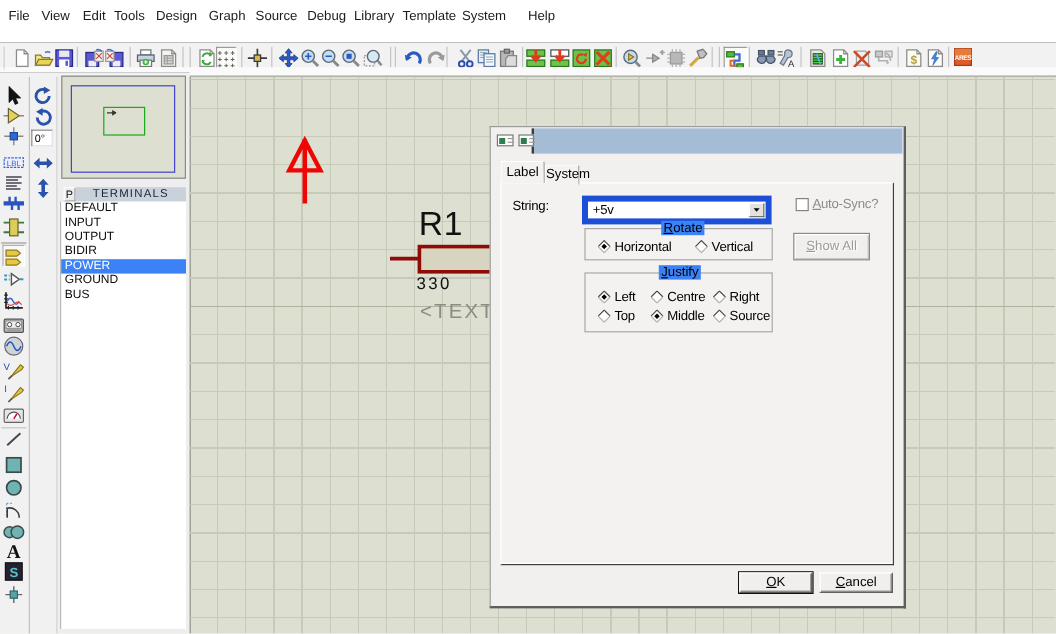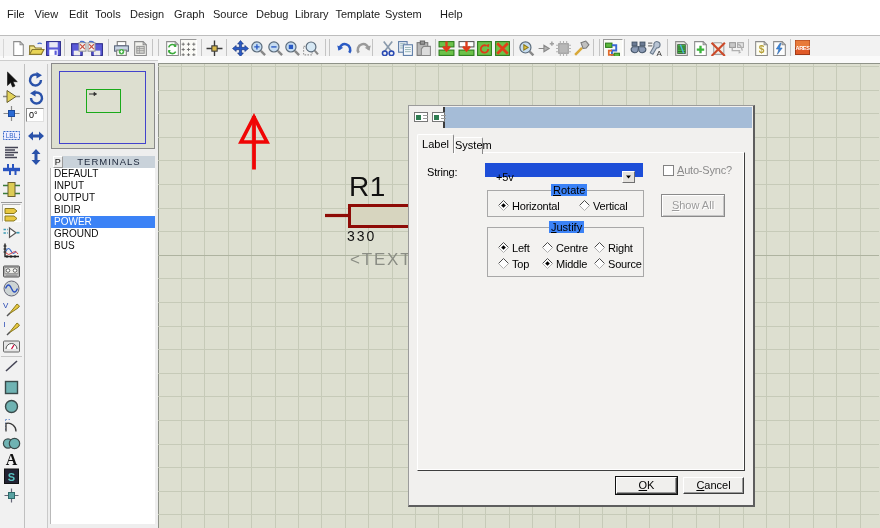--- a/index.html
+++ b/index.html
@@ -39,21 +39,21 @@
 #dlg-title{position:absolute;left:35px;top:1px;width:308px;height:21px;background:#a5bcd7}
 #dlg-title-txt{position:absolute;left:35px;top:4px;width:308px;text-align:center;font-size:12.5px;font-weight:bold;color:#000}
 .dlg-ico{position:absolute;top:6px;width:13.5px;height:10px;border:1px solid #777;background:#fff}
 #tab1{position:absolute;left:8px;top:28px;width:37px;height:19px;background:#f3f2f0;border:1px solid #888;border-bottom:none;border-top-color:#fff;border-left-color:#fff;border-radius:2px 2px 0 0;font-size:11px;text-align:center;line-height:18px;color:#000;z-index:2}
 #tab2{position:absolute;left:45px;top:31px;width:29px;height:17px;background:#f3f2f0;border:1px solid #888;border-bottom:none;border-top-color:#fff;border-left-color:#fff;border-radius:2px 2px 0 0;font-size:11px;text-align:center;line-height:15px;color:#000;z-index:2}
 #page{position:absolute;left:8px;top:46px;width:328px;height:319px;background:#f3f2f0;border-top:1px solid #fff;border-left:1px solid #fff;border-right:1px solid #3e3e3e;border-bottom:1px solid #3e3e3e;box-shadow:inset -1px -1px 0 #fff}
 .dt{position:absolute;font-size:11px;color:#000;white-space:nowrap;letter-spacing:-0.2px}
 .gray{color:#8b8b8b}
 .grp{position:absolute;border:1px solid #a8a8a8}
 .grp-lbl{position:absolute;top:-7px;background:#3b82f6;padding:0 2px;font-size:11px}
-#combo{position:absolute;left:67px;top:10px;width:158px;height:14px;background:#fff;border:7px solid #1d4ed8}
+#combo{position:absolute;left:67px;top:10px;width:158px;height:24px;background:#fff;border:5px solid #1d4ed8}
 #combo-btn{position:absolute;right:1px;top:1px;width:13px;height:12px;background:#e4e2de;border:1px solid #fff;border-right-color:#707070;border-bottom-color:#707070}
 #cb-box{position:absolute;left:245px;top:12px;width:11px;height:11px;background:#fff;border:1px solid #828282}
 .rad{position:absolute}
 .btn{position:absolute;background:#f0efed;border:1px solid #404040;border-top-color:#fff;border-left-color:#fff;box-shadow:inset -1px -1px 0 #9a9a9a,1px 1px 0 rgba(0,0,0,0.0);font-size:11px;text-align:center;color:#000}
 u{text-decoration:underline;text-underline-offset:1px}
 svg{display:block}
 </style></head>
 <body>
 <div id="root">
 

